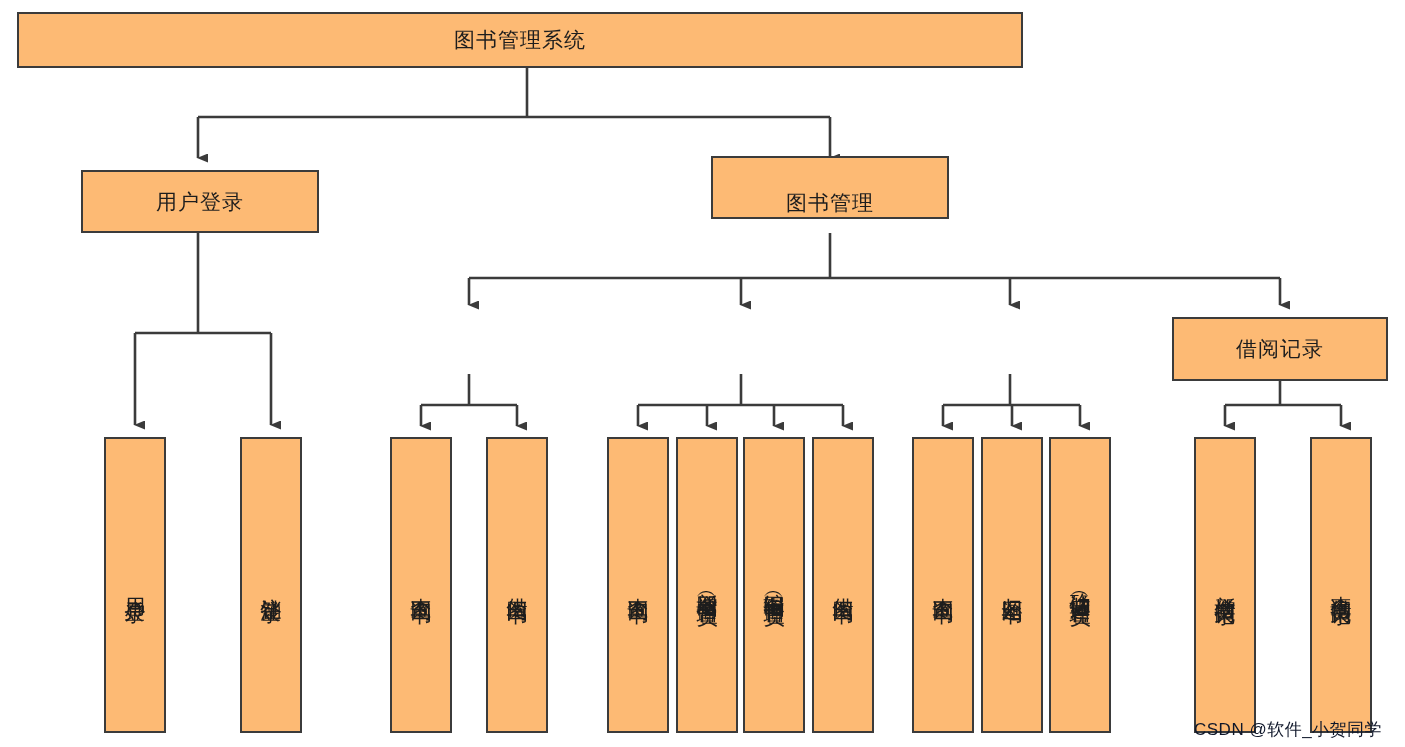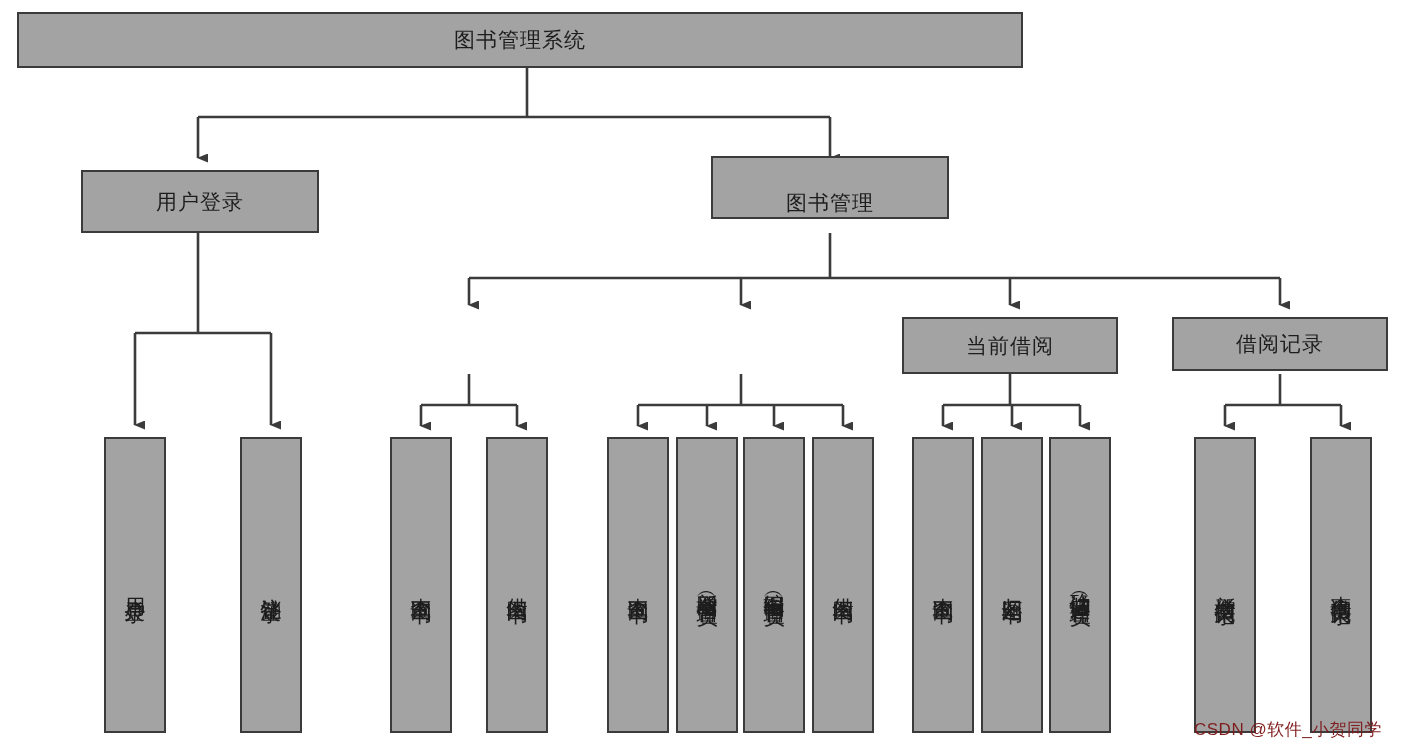--- a/index.html
+++ b/index.html
@@ -21,21 +21,21 @@
     position: absolute;
     left: 0;
     top: 0;
     width: 1405px;
     height: 747px;
     pointer-events: none;
   }
   .node {
     position: absolute;
     box-sizing: border-box;
-    background: #a3a3a3;
+    background: #fdba74;
     border: 2px solid #3b3b3b;
     display: flex;
     align-items: center;
     justify-content: center;
     color: #1d1d1d;
   }
   .node.horiz {
     font-size: 21px;
     letter-spacing: 1px;
   }
@@ -48,21 +48,21 @@
     padding: 4px 0;
   }
   .node.vert .vlabel {
     writing-mode: vertical-rl;
     text-orientation: upright;
     white-space: nowrap;
   }
   .watermark {
     position: absolute;
     font-size: 17px;
-    color: #7f1d1d;
+    color: #0f172a;
     white-space: nowrap;
     letter-spacing: 0.5px;
   }
 </style>
 </head>
 <body>
 
 <div id="canvas">
 
   <svg id="wires" viewBox="0 0 1405 747" width="1405" height="747">
@@ -120,24 +120,21 @@
     <span>图书管理系统</span>
   </div>
 
   <div class="node horiz" style="left:81px; top:170px; width:238px; height:63px;">
     <span>用户登录</span>
   </div>
   <div class="node horiz" style="left:711px; top:156px; width:238px; height:63px;align-items:flex-end;">
     <span>图书管理</span>
   </div>
 
-  <div class="node horiz" style="left:902px; top:317px; width:216px; height:57px;">
-    <span>当前借阅</span>
-  </div>
-  <div class="node horiz" style="left:1172px; top:317px; width:216px; height:54px;">
+  <div class="node horiz" style="left:1172px; top:317px; width:216px; height:64px;">
     <span>借阅记录</span>
   </div>
 
   <div class="node vert" style="left:104px; top:437px; width:62px; height:296px;">
     <span class="vlabel">用户登录</span>
   </div>
   <div class="node vert" style="left:240px; top:437px; width:62px; height:296px;">
     <span class="vlabel">注销登录</span>
   </div>
 

